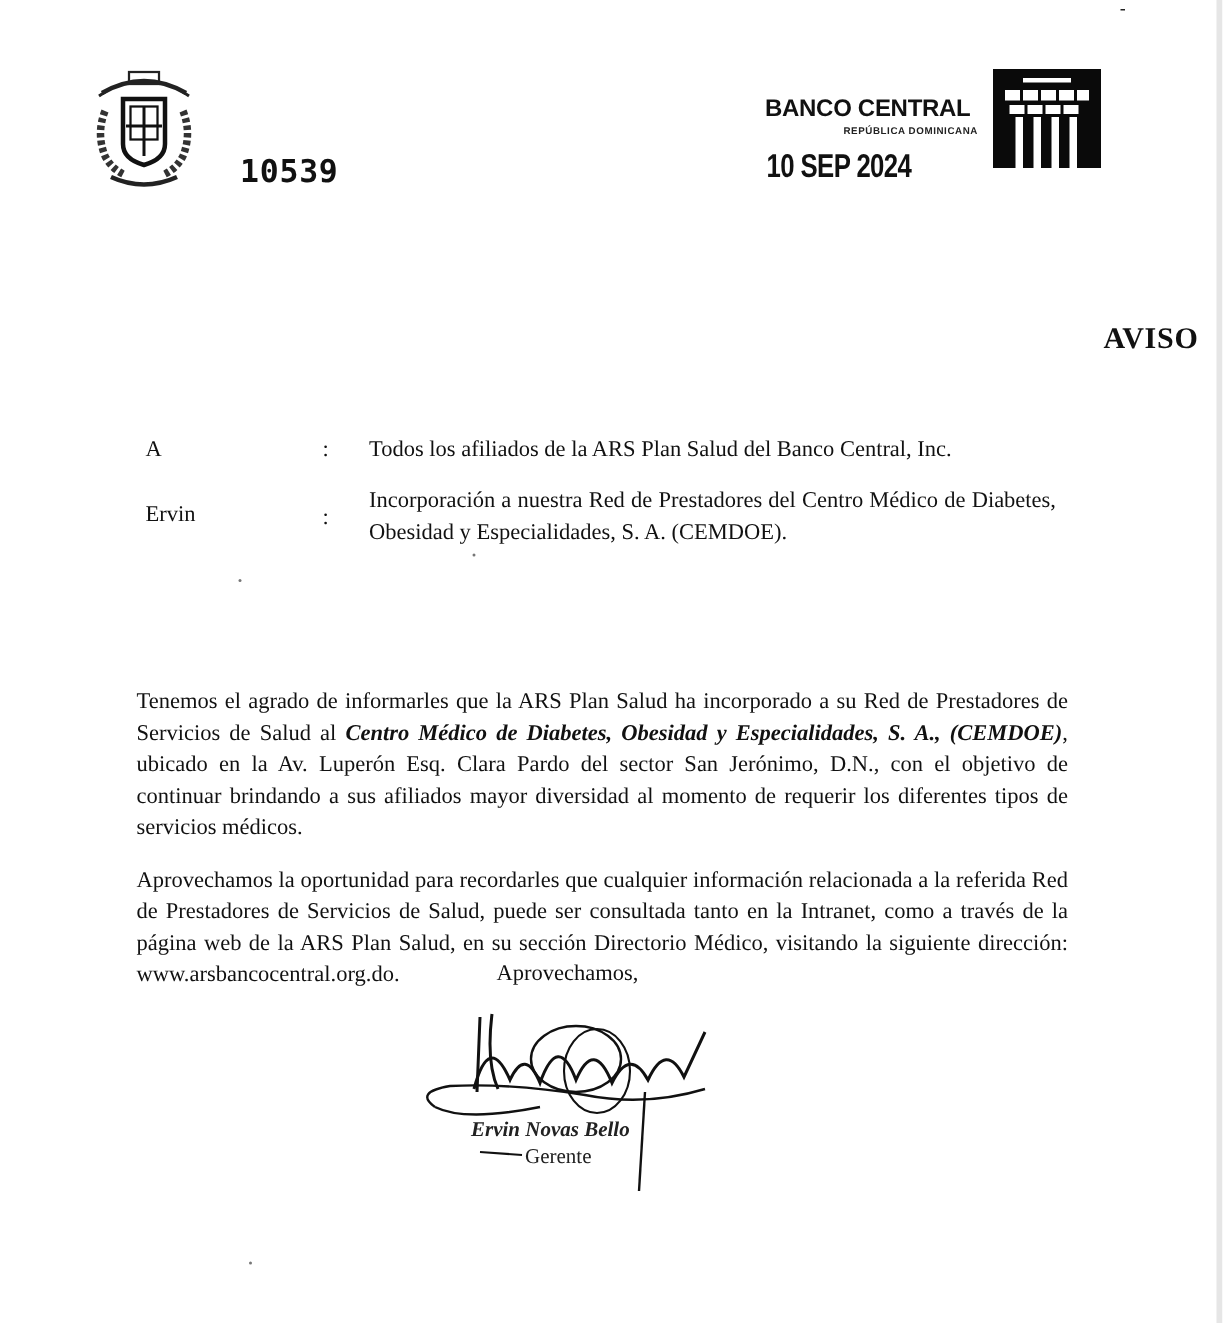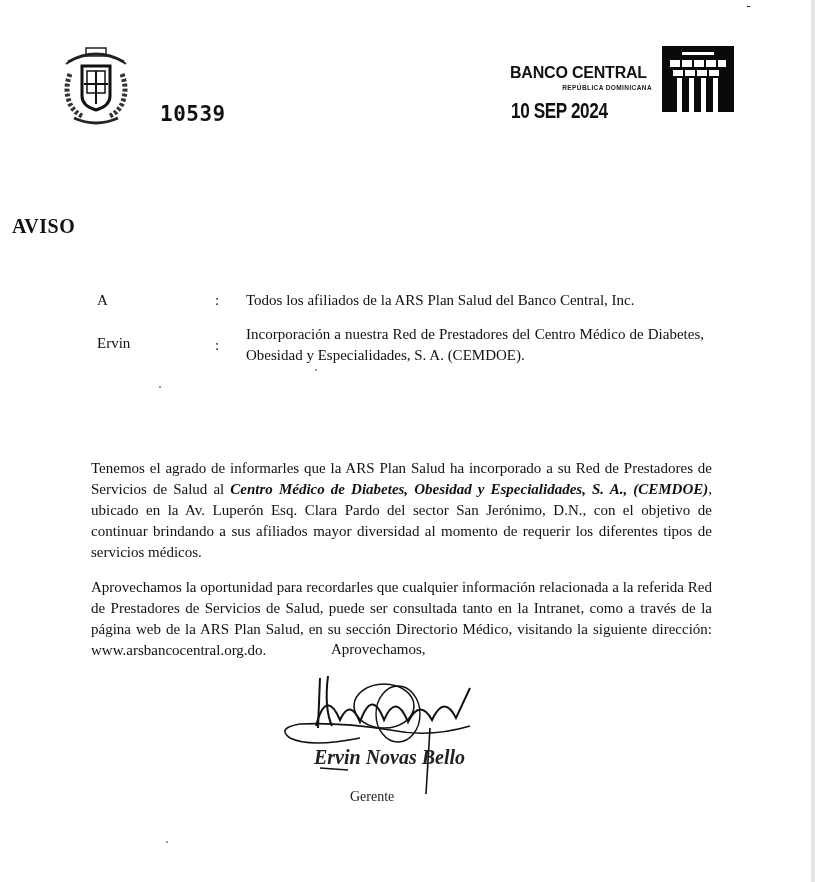--- a/index.html
+++ b/index.html
@@ -29,38 +29,38 @@
     font-size: 6.5px; font-weight: bold; letter-spacing: 0.4px; color: #222;
   }
   .stamp-date {
     position: absolute; left: 511px; top: 98px;
     font-family: "Liberation Sans", "DejaVu Sans", sans-serif;
     font-size: 22px; font-weight: bold; letter-spacing: -0.5px; color: #111;
     transform: scaleX(0.78); transform-origin: left top;
   }
   .bank-logo { position: absolute; left: 662px; top: 46px; width: 72px; height: 66px; }
   .title {
-    position: absolute; left: 0; right: 16px; top: 215px; text-align: left;
-    font-size: 20px; font-weight: bold; letter-spacing: 0.5px; margin-left: 12px;
+    position: absolute; left: 0; right: 16px; top: 215px; text-align: right;
+    font-size: 20px; font-weight: bold; letter-spacing: 0.5px;
   }
   .field { position: absolute; font-size: 15px; line-height: 20px; }
   .lbl { left: 97px; }
   .colon { left: 215px; }
   .val { left: 246px; width: 460px; text-align: justify; }
   .para {
     position: absolute; left: 91px; width: 621px; font-size: 15px; line-height: 21px;
     text-align: justify;
     margin-top: 48px;
   }
   .para .bi { font-weight: bold; font-style: italic; }
   .para .link { }
   .closing { position: absolute; left: 331px; top: 641px; font-size: 15px; }
   .signature { position: absolute; left: 280px; top: 668px; width: 200px; height: 130px; }
-  .signer { position: absolute; left: 314px; top: 746px; font-size: 20px; font-style: italic; font-weight: bold; color: #222; }
-  .role { position: absolute; left: 350px; top: 764px; font-size: 14px; color: #222; margin-top: 25px; }
+  .signer { position: absolute; left: 314px; top: 746px; font-size: 14px; font-style: italic; font-weight: bold; color: #222; }
+  .role { position: absolute; left: 350px; top: 764px; font-size: 14px; color: #222; }
   .speck { position: absolute; width: 2px; height: 2px; background: #777; border-radius: 1px; }
 </style>
 </head>
 <body>
 
 <div class="right-edge"></div>
 <div class="corner-mark"></div>
 
 <svg class="coat" viewBox="0 0 72 82">
   <path d="M8 18 Q36 2 64 18" stroke="#222" stroke-width="3" fill="none"></path>

